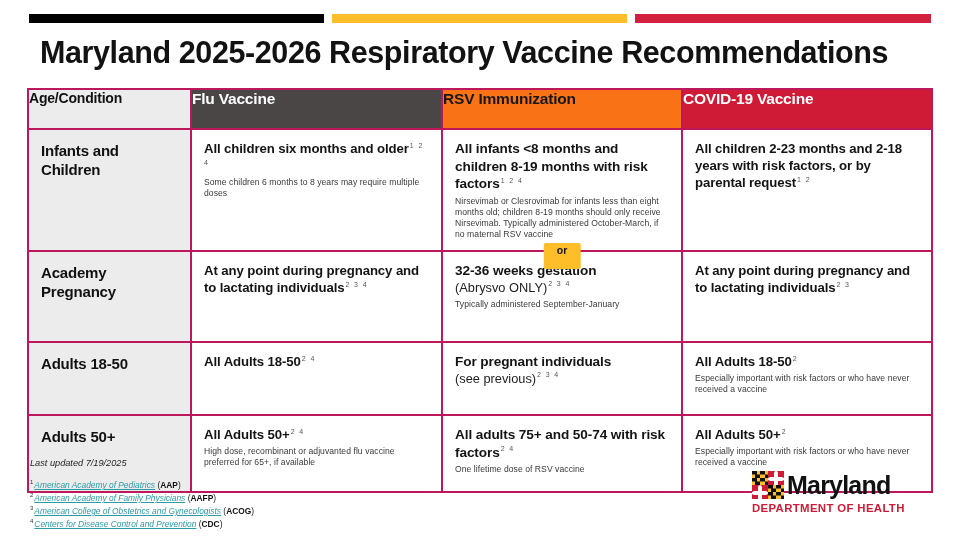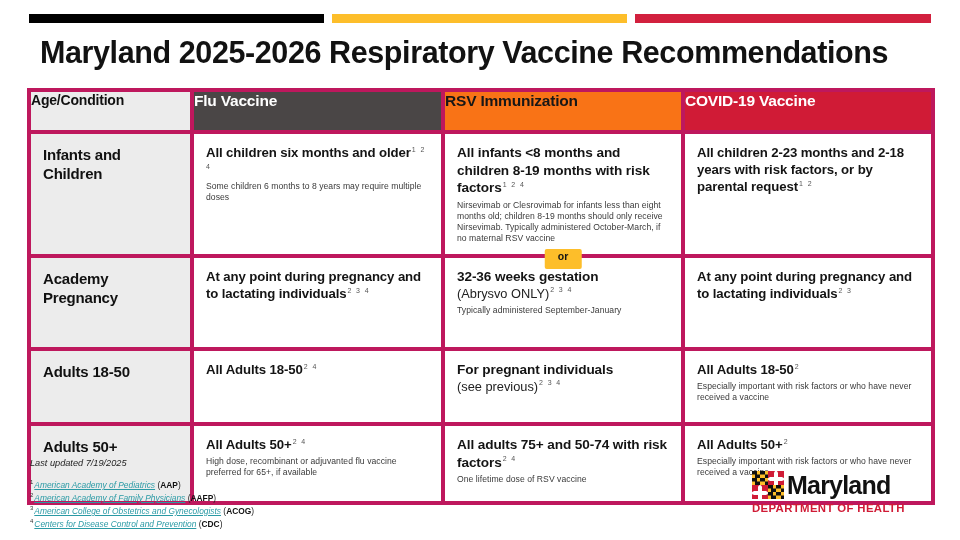--- a/index.html
+++ b/index.html
@@ -48,21 +48,21 @@
   
   .vax-table {
     position: absolute;
     top: 88px;
     left: 27px;
     width: 904px;
     border-collapse: collapse;
     table-layout: fixed;
   }
   .vax-table td, .vax-table th {
-    border: 4px solid #be185d;
+    border: 2px solid #be185d;
     vertical-align: top;
     padding: 0;
     margin-left: 24px;
   }
 
   col.c-age { width: 163px; }
   col.c-flu { width: 251px; }
   col.c-rsv { width: 240px; }
   col.c-cov { width: 250px; }
 
@@ -135,21 +135,21 @@
   
   .or-badge {
     position: absolute;
     top: -9px;
     left: 50%;
     transform: translateX(-50%);
     background: #FDBE2A;
     color: #141414;
     font-size: 10.5px;
     font-weight: bold;
-    padding: 1px 13px 6px 13px;
+    padding: 1px 13px 12px 13px;
     border-radius: 2px;
     line-height: 1.25;
     z-index: 5;
   }
 
   
   .last-updated {
     position: absolute;
     left: 30px;
     top: 458px;

